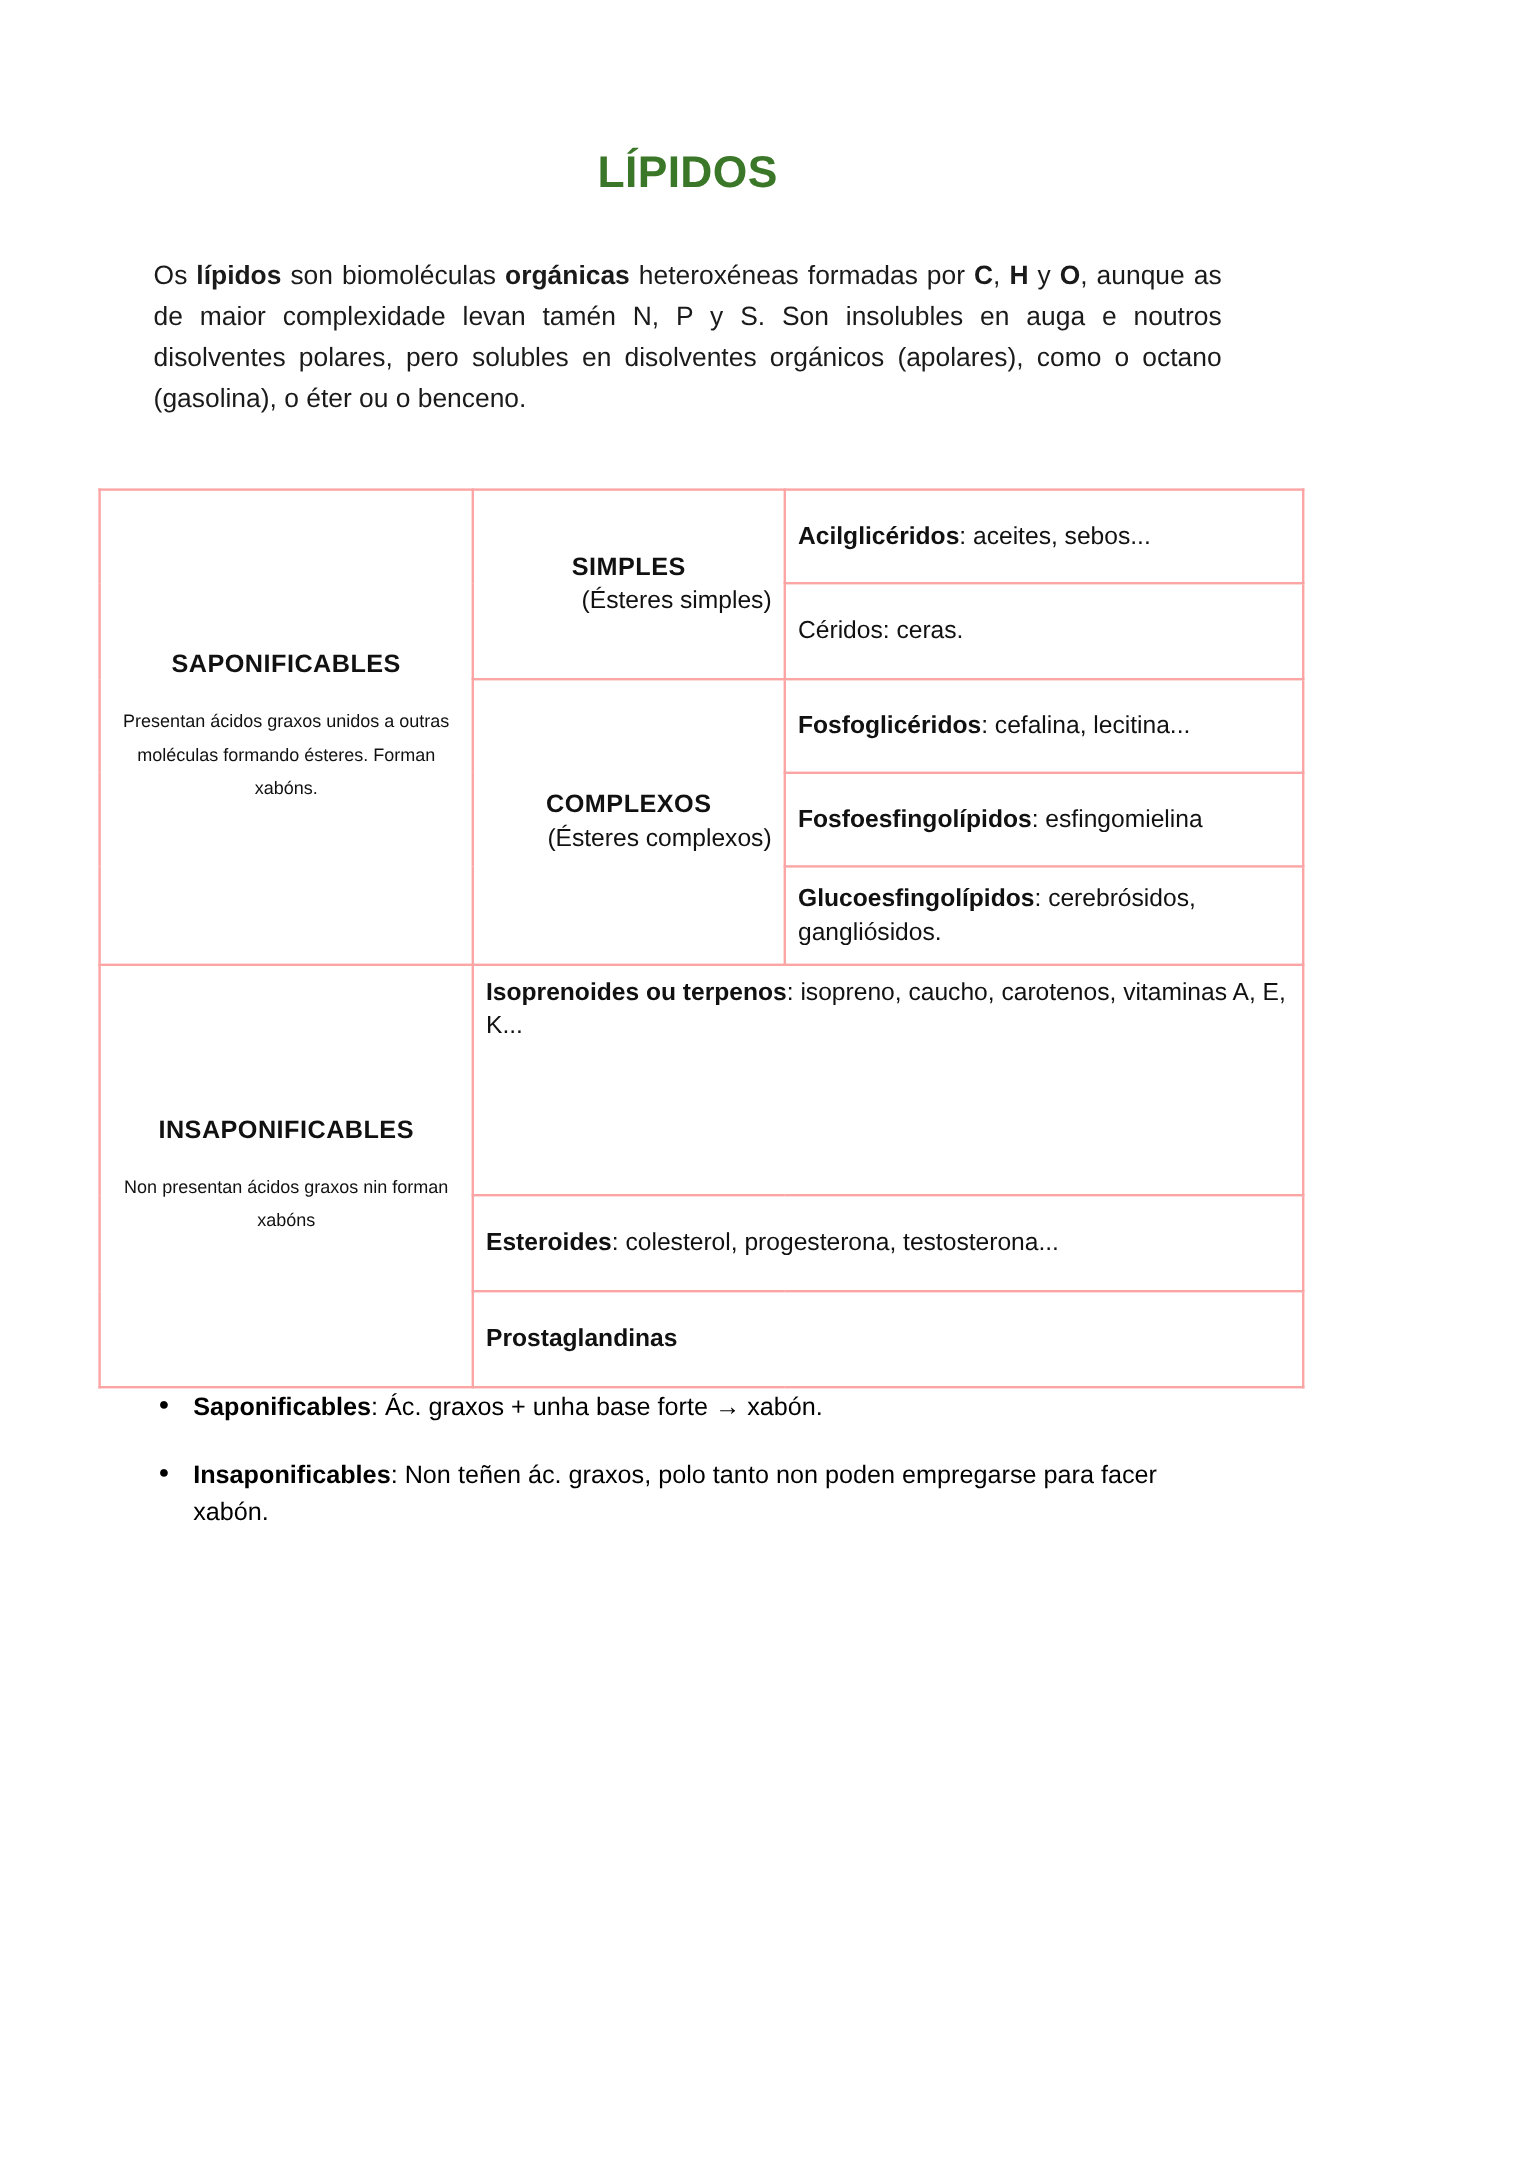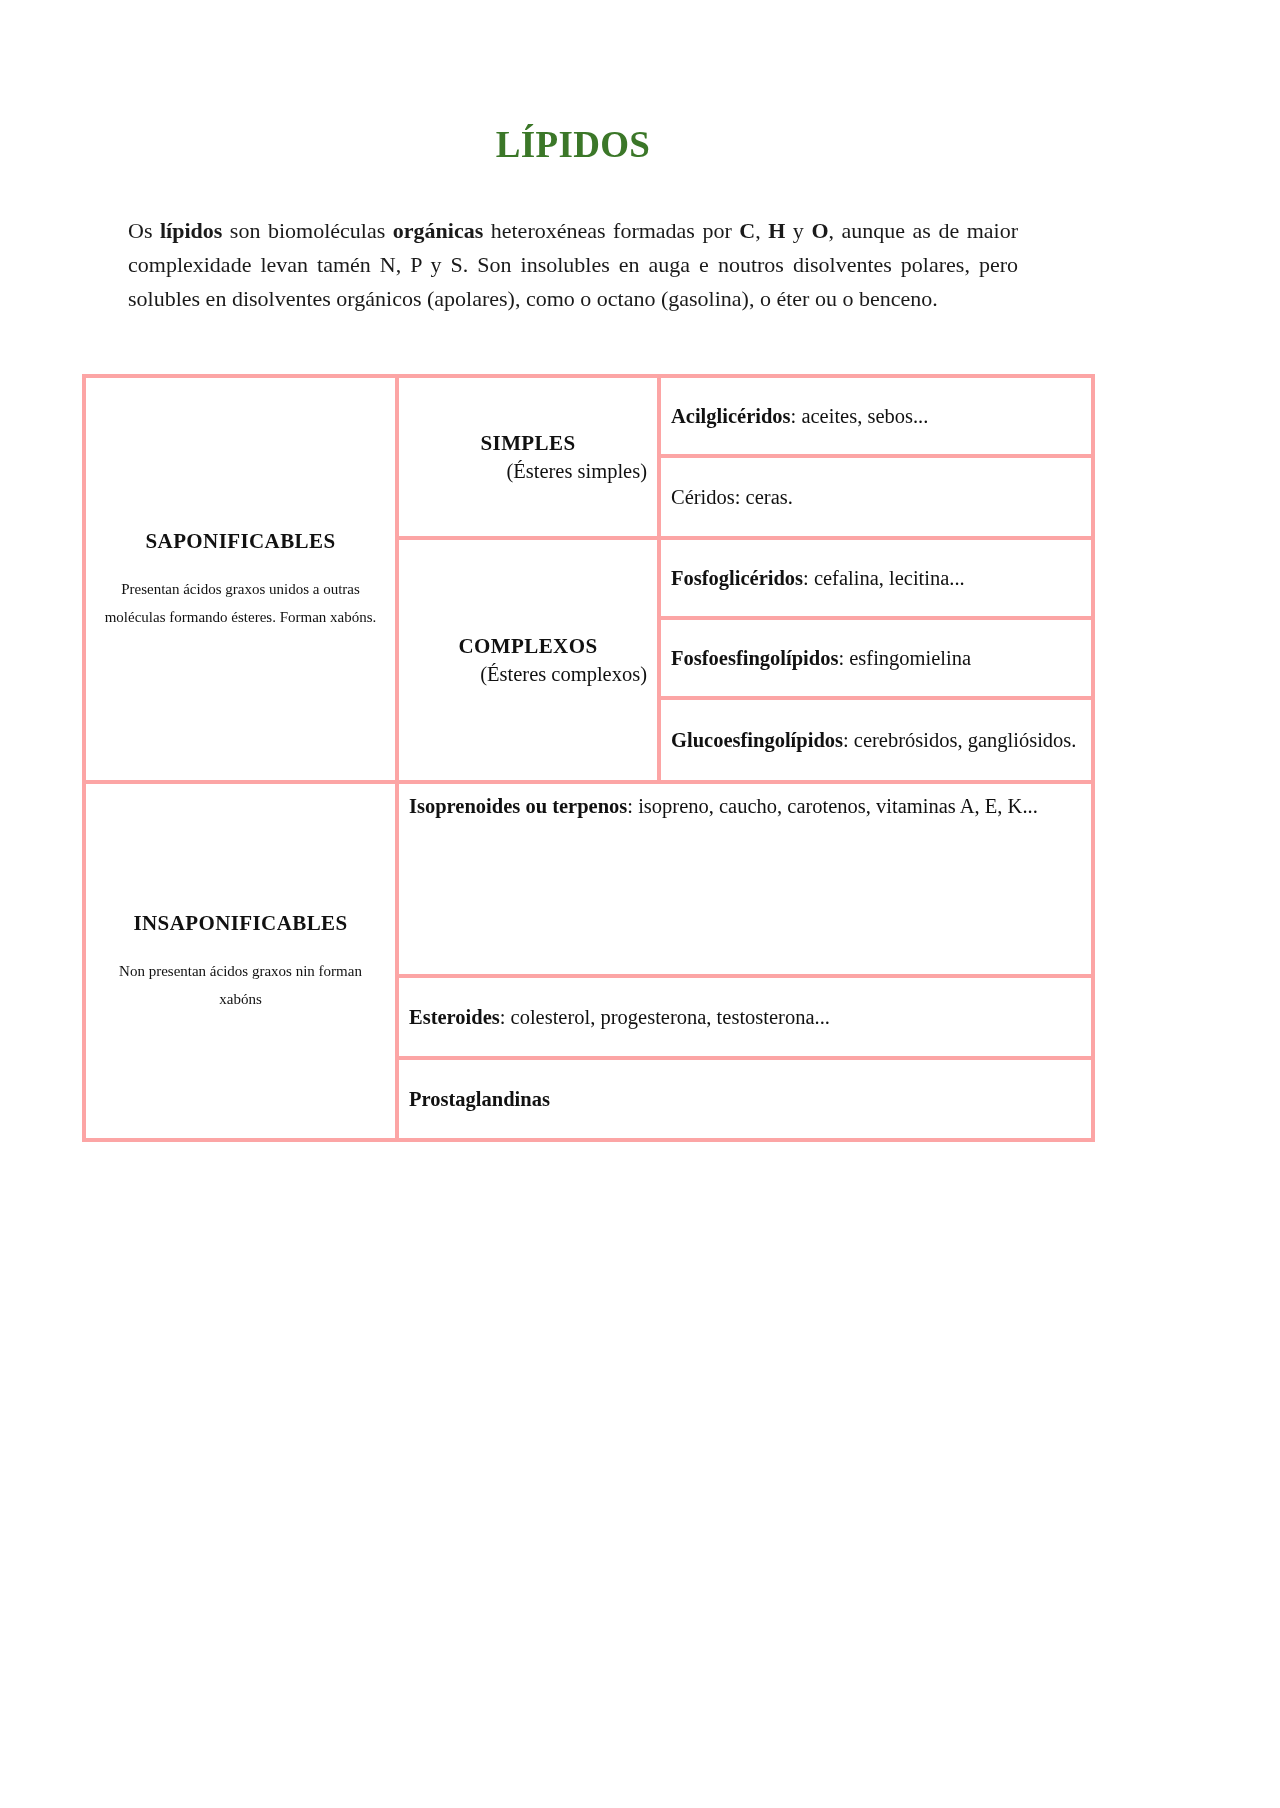--- a/index.html
+++ b/index.html
@@ -14,21 +14,20 @@
     color: #000000;
     position: relative;
     overflow: hidden;
   }
   .page {
     width: 1280px;
     height: 1808px;
     padding: 0;
     box-sizing: border-box;
     position: relative;
-    font-family: Liberation Serif, serif;
   }
   .content {
     position: absolute;
     left: 128px;
     top: 0;
     width: 890px;
   }
 
   
   .doc-title {
@@ -83,21 +82,21 @@
     margin-top: 58px;
     margin-left: -46px;
     width: 937px;
   }
   table.classif {
     border-collapse: collapse;
     width: 937px;
     table-layout: fixed;
   }
   table.classif td {
-    border: 4px solid #fca5a5;
+    border: 2px solid #fca5a5;
     vertical-align: middle;
     font-size: 20.5px;
     line-height: 28px;
     padding: 8px 10px;
     color: #111;
   }
   td.col-a { width: 289px; text-align: center; }
   td.col-b { width: 238px; text-align: center; }
   td.col-c { width: 410px; text-align: left; vertical-align: middle; }
 
@@ -233,15 +232,23 @@
 
           <tr>
             <td class="col-c r-pros" colspan="2">
               <span class="item-name">Prostaglandinas</span><span></span>
             </td>
           </tr>
         </tbody>
       </table>
     </div>
 
+    <ul class="bullets bottom-bullets">
+      <li>
+        <b>Saponificables</b><span>: Ác. graxos + unha base forte → xabón.</span>
+      </li>
+      <li>
+        <b>Insaponificables</b><span>: Non teñen ác. graxos, polo tanto non poden empregarse para facer xabón.</span>
+      </li>
+    </ul>
 
   </div>
 </div>
 
 </body></html>

